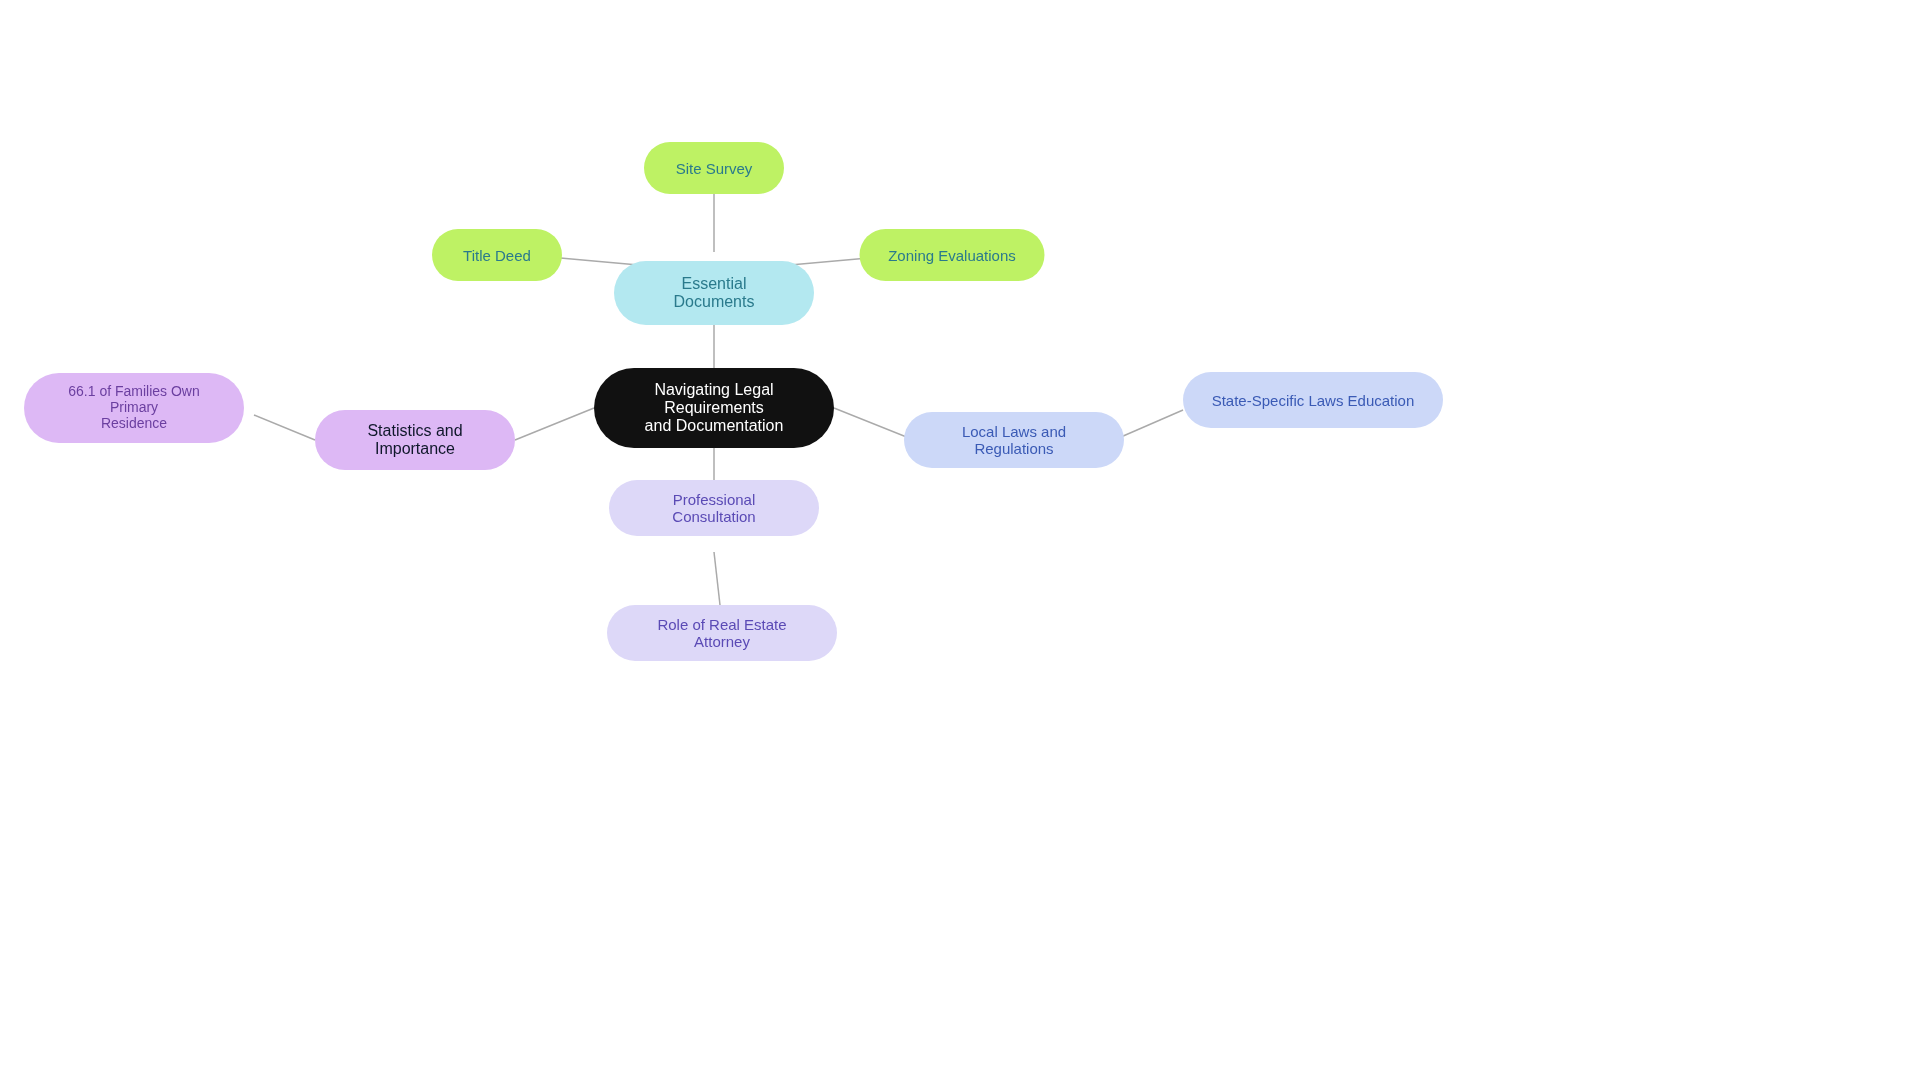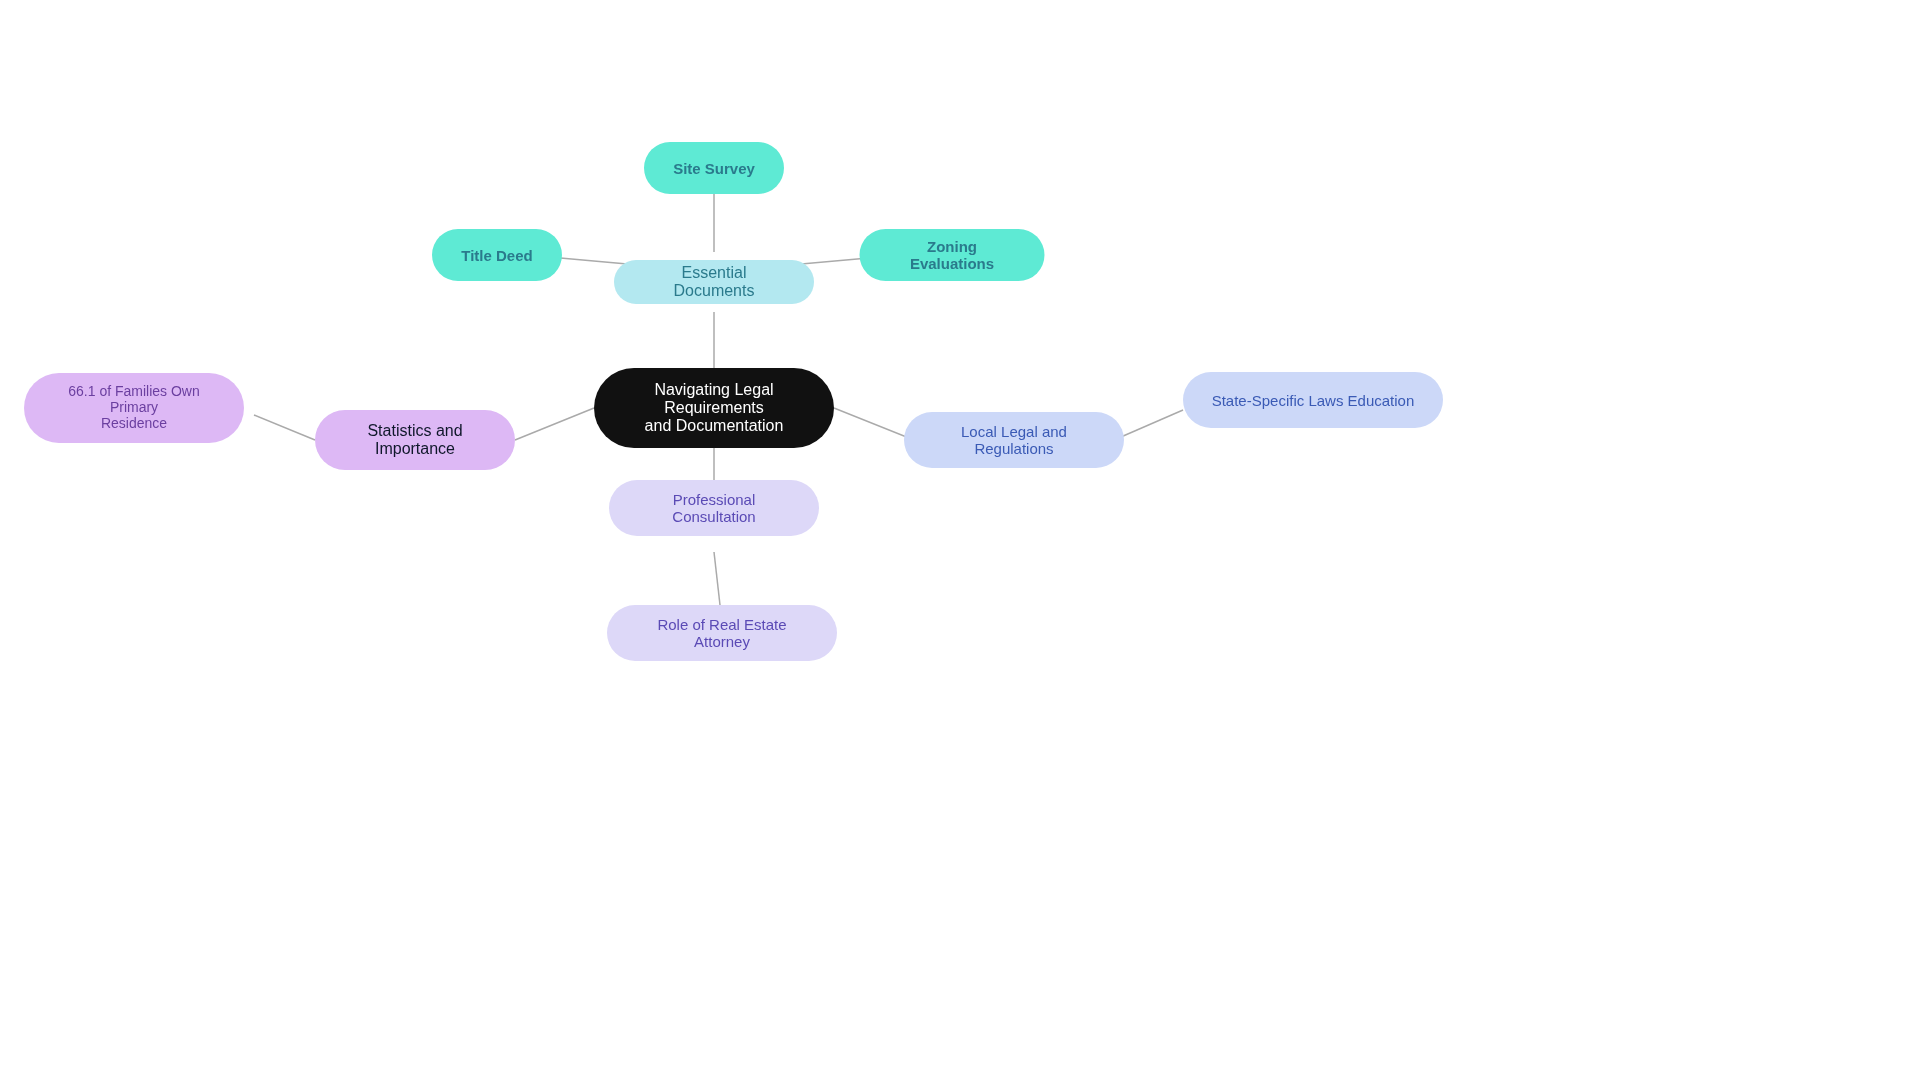--- a/index.html
+++ b/index.html
@@ -36,38 +36,39 @@
       color: #ffffff;
       width: 240px;
       height: 80px;
       font-size: 16px;
       font-weight: 500;
       border-radius: 40px;
       padding: 0 20px;
     }
 
     .node-blue {
-      background: #5eead4;
+      background: #bef264;
       color: #2a7a8c;
       border: none;
       font-size: 15px;
-      font-weight: 700;
+      font-weight: 400;
       padding: 12px 24px;
       height: 52px;
     }
 
     .node-blue-large {
       background: #b3e8f0;
       color: #2a7a8c;
       border: none;
       font-size: 16px;
       font-weight: 400;
       padding: 14px 28px;
-      height: 44px;
+      height: 64px;
       width: 200px;
+      margin-top: 11px;
     }
 
     .node-purple {
       background: #ddb8f5;
       color: #6b3fa0;
       border: none;
       font-size: 15px;
       font-weight: 400;
       padding: 12px 24px;
       height: 52px;
@@ -154,21 +155,21 @@
 <div class="node node-purple-large" style="left: 415px; top: 440px; width: 200px;">
   <span>Statistics and Importance</span>
 </div>
 
 <div class="node node-purple" style="left: 134px; top: 408px; width: 220px; height: 70px; align-items: flex-end;">
   <span style="white-space: pre-line; font-size: 14px;">66.1 of Families Own Primary
 Residence</span>
 </div>
 
 <div class="node node-light-blue" style="left: 1014px; top: 440px; width: 220px;">
-  <span>Local Legal and Regulations</span>
+  <span>Local Laws and Regulations</span>
 </div>
 
 <div class="node node-light-blue" style="left: 1313px; top: 400px; width: 260px;">
   <span>State-Specific Laws Education</span>
 </div>
 
 <div class="node node-light-purple" style="left: 714px; top: 508px; width: 210px;">
   <span>Professional Consultation</span>
 </div>
 

